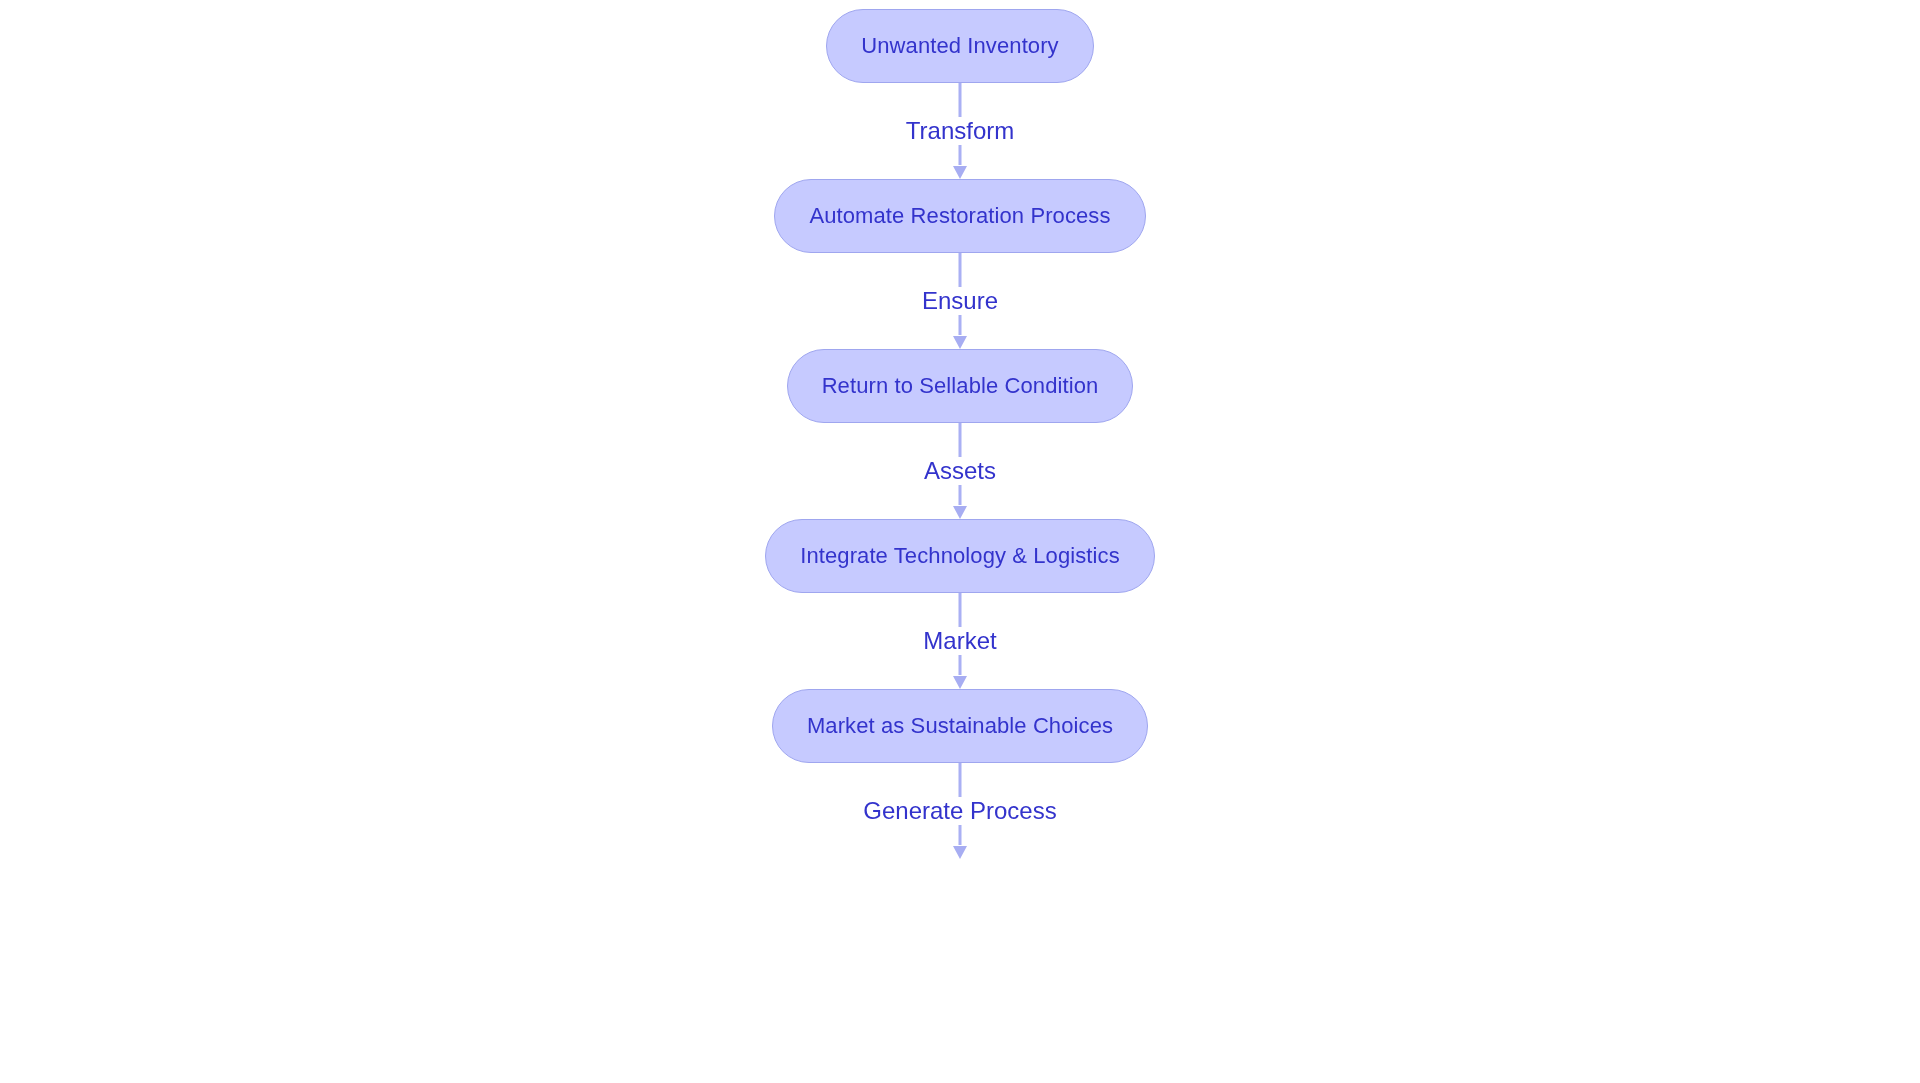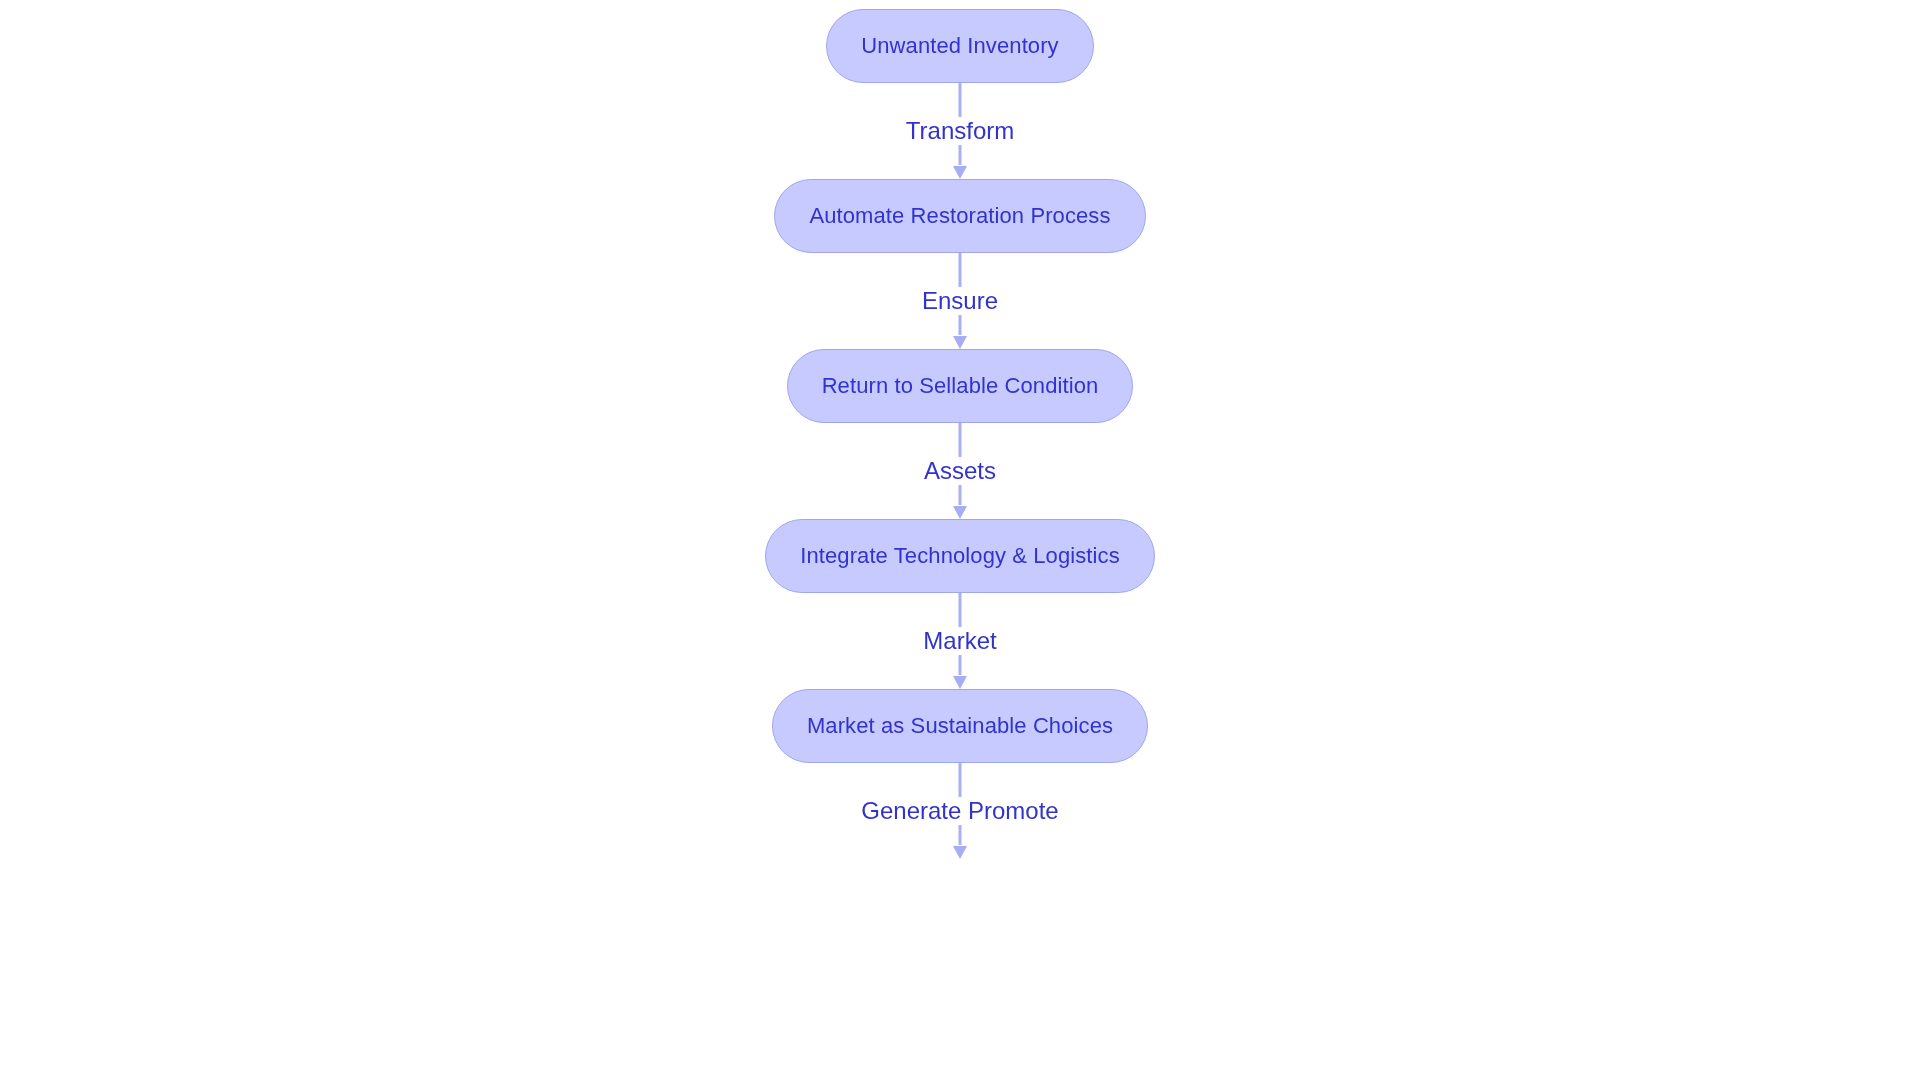--- a/index.html
+++ b/index.html
@@ -145,18 +145,18 @@
       <span class="edge-label">Market</span>
     </div>
 
     <div class="node">
       <span class="node-label">Market as Sustainable Choices</span>
     </div>
 
     <div class="edge">
       <div class="edge-line"></div>
       <div class="edge-arrow"></div>
-      <span class="edge-label">Generate Promote</span>
+      <span class="edge-label">Generate Process</span>
     </div>
 
 
   </div>
 </div>
 
 </body></html>

